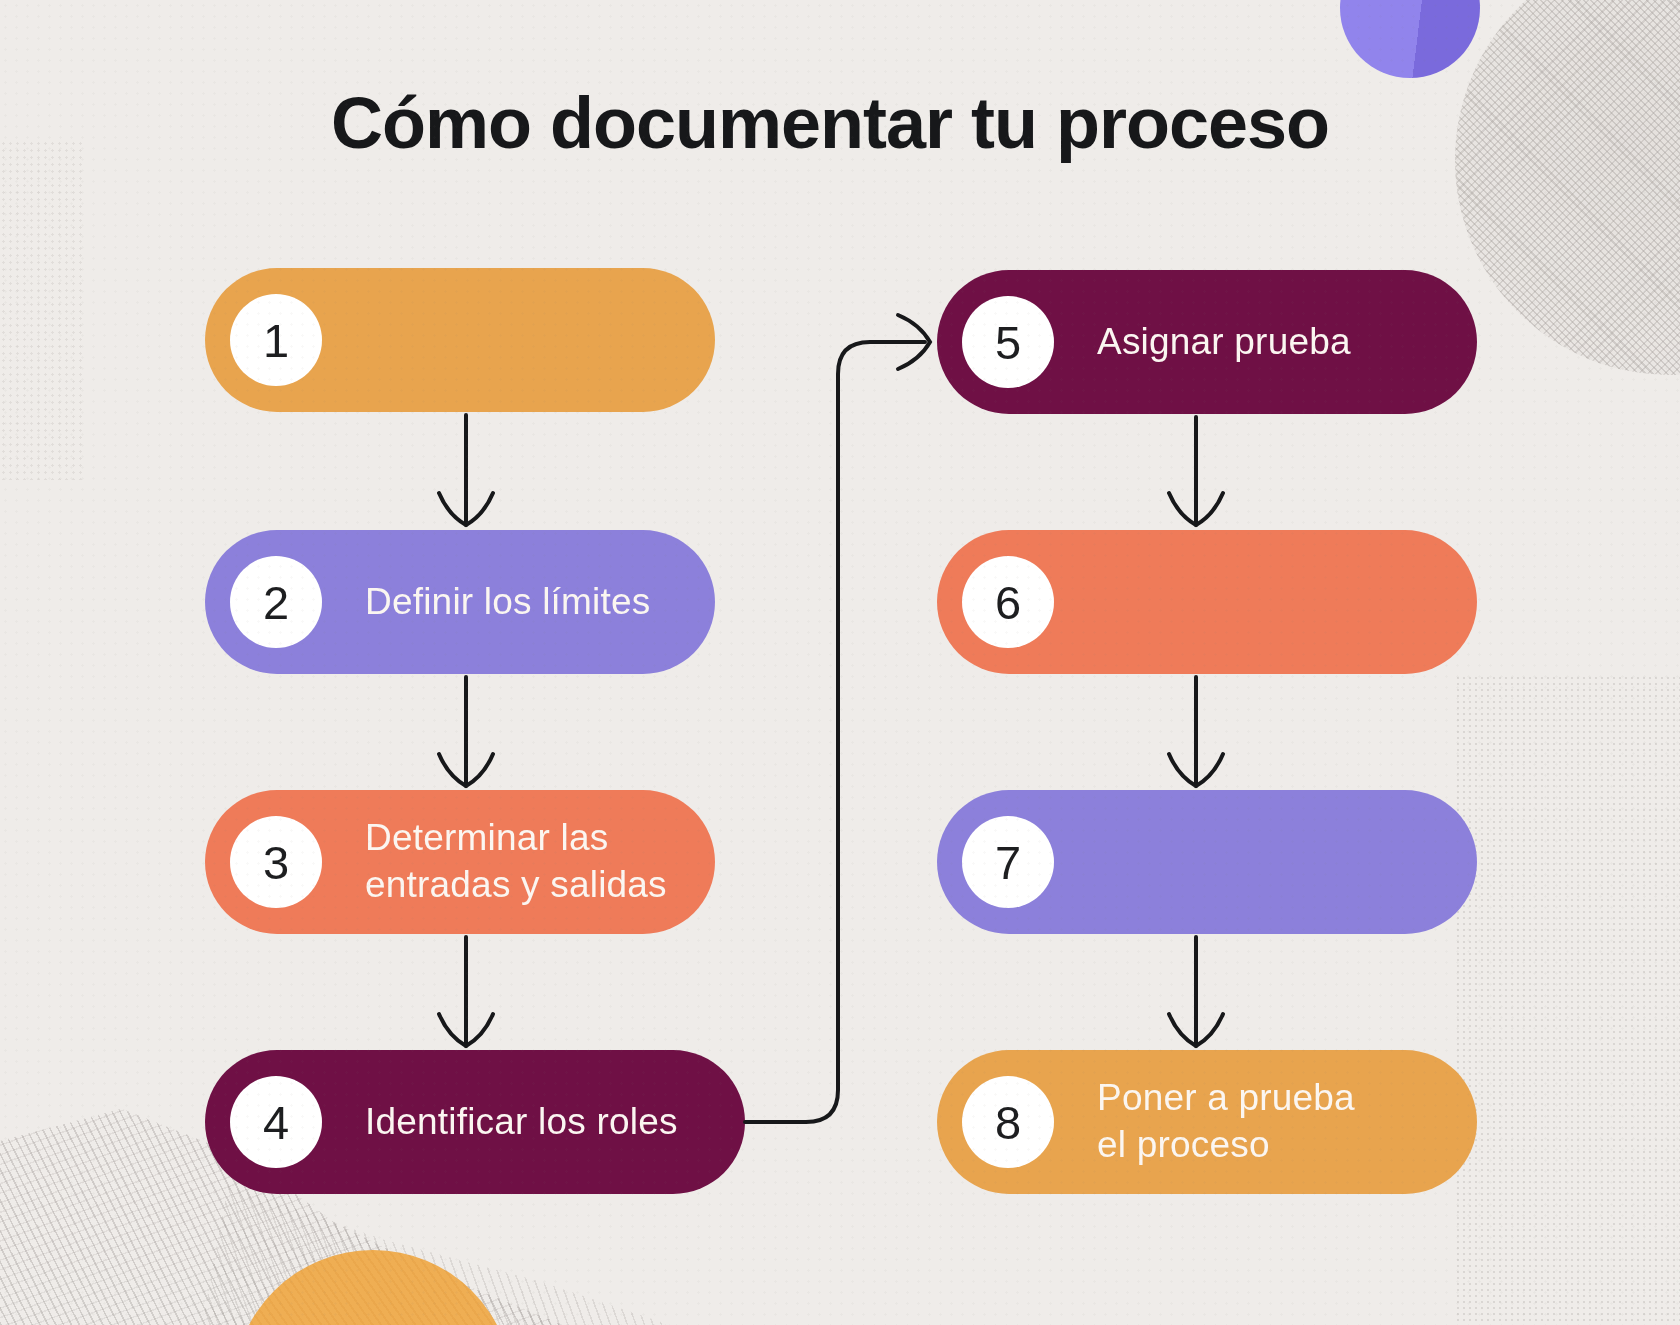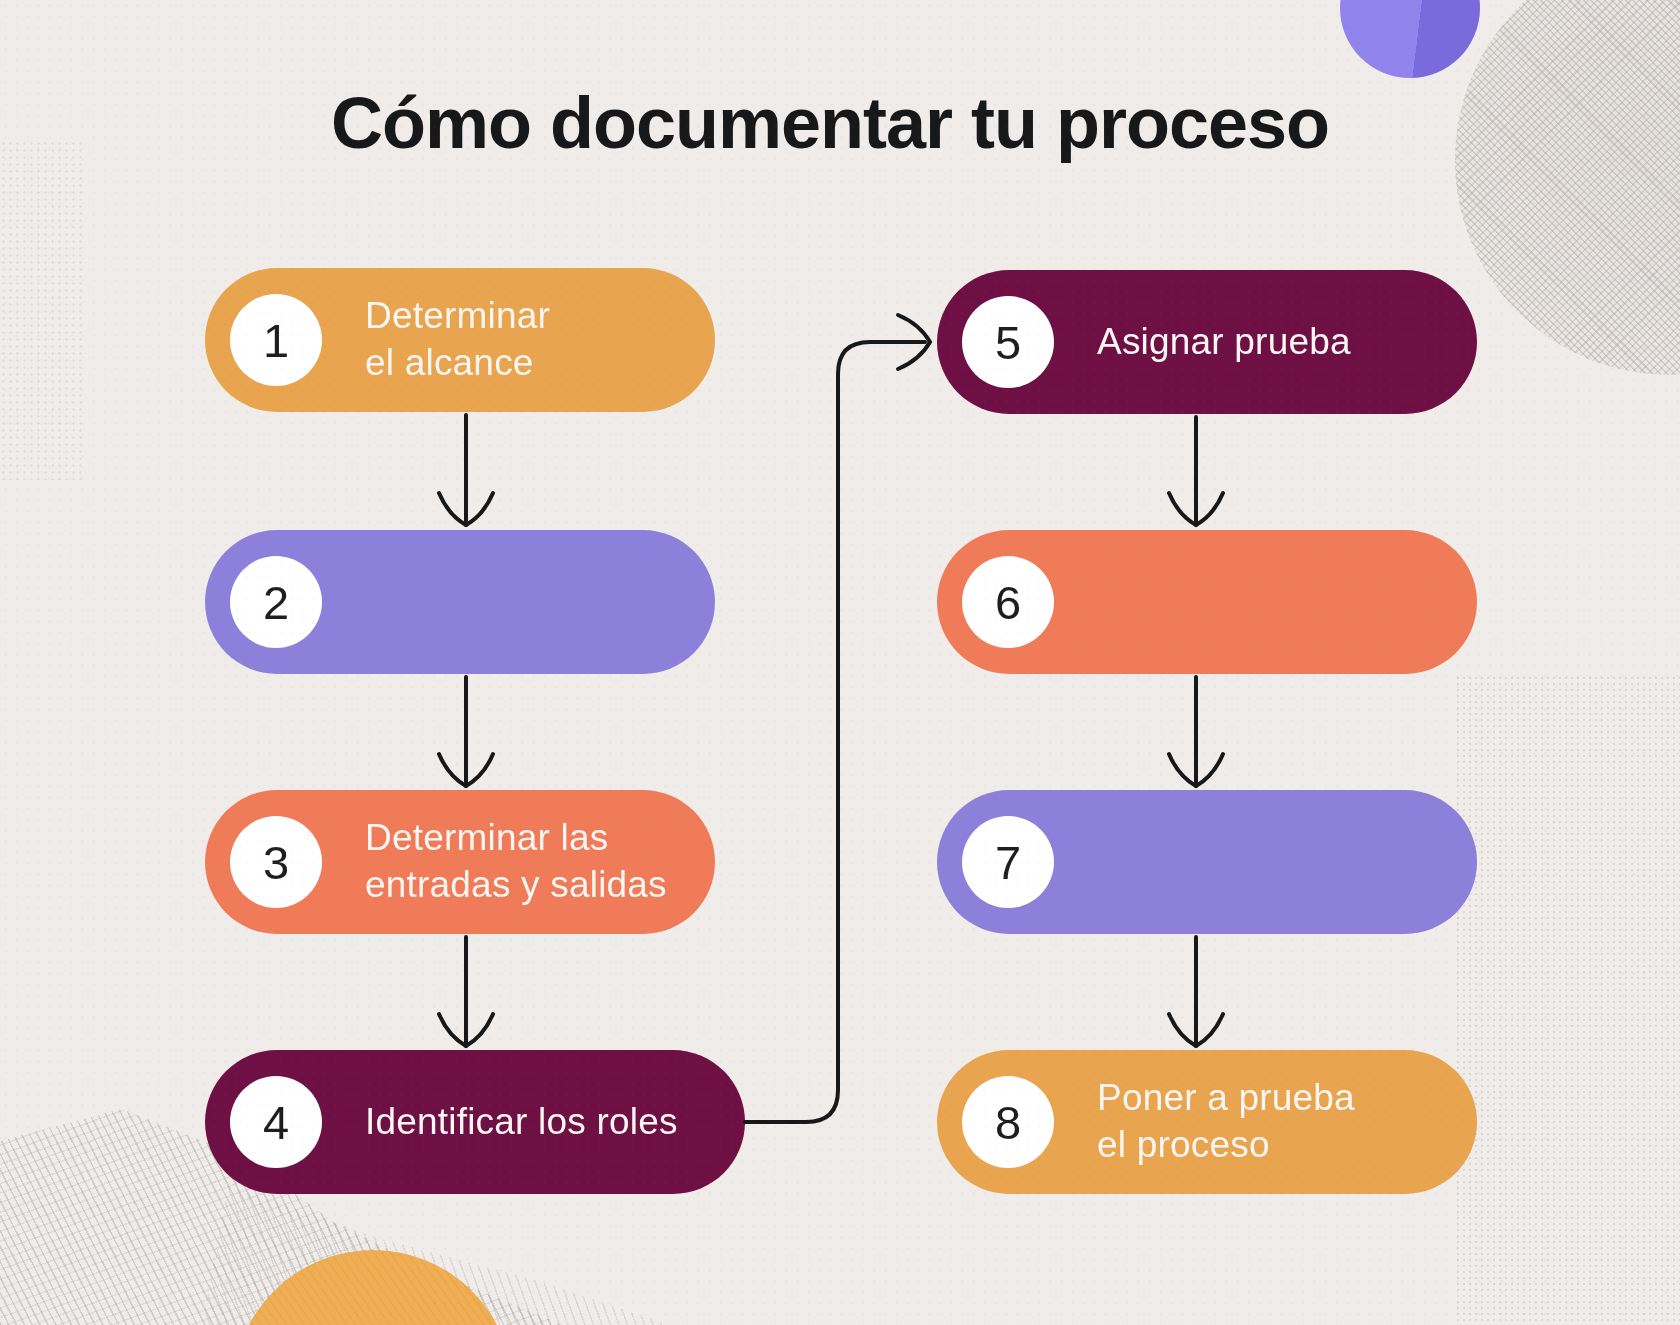--- a/index.html
+++ b/index.html
@@ -109,27 +109,26 @@
   <div class="deco orange-circle"></div>
   <div class="deco speckle-right"></div>
   <div class="deco speckle-left"></div>
 
   <h1 class="title">Cómo documentar tu proceso</h1>
 
   <div class="pill p1" style="background: rgb(232, 164, 78);">
     <div class="badge">
         <span>1</span>
       </div>
-    <div class="label">Determinar
-el alcance</div>
   </div>
   <div class="pill p2" style="background: rgb(140, 128, 219);">
     <div class="badge">
         <span>2</span>
       </div>
+    <div class="label">Definir los límites</div>
   </div>
   <div class="pill p3" style="background: rgb(239, 123, 89);">
     <div class="badge">
         <span>3</span>
       </div>
     <div class="label">Determinar las
 entradas y salidas</div>
   </div>
   <div class="pill p4" style="background: rgb(111, 16, 69);">
     <div class="badge">

